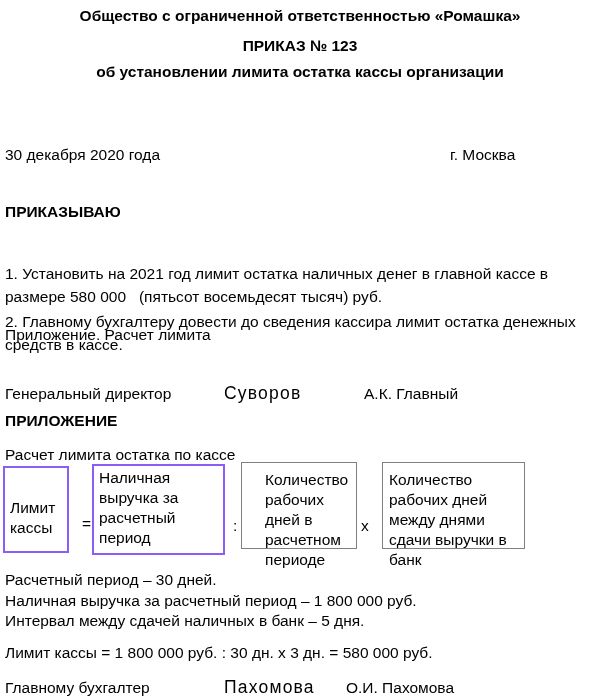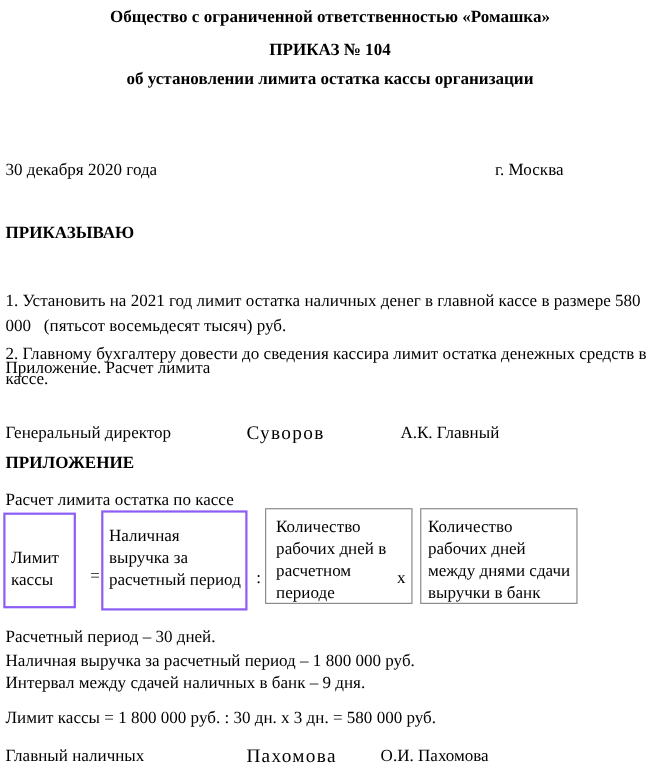--- a/index.html
+++ b/index.html
@@ -6,21 +6,21 @@
     margin: 0;
     padding: 0;
     background: #ffffff;
   }
   .page {
     position: relative;
     width: 600px;
     height: 697px;
     background: #ffffff;
     color: #000000;
-    font-family: Liberation Serif, serif;
+    font-family: Liberation Sans, sans-serif;
     font-size: 15.5px;
     overflow: hidden;
   }
   .abs { position: absolute; }
   .center-head {
     left: 0;
     width: 100%;
     text-align: center;
     font-weight: bold;
   }
@@ -58,23 +58,23 @@
     left: 3px; top: 4px; width: 66px; height: 87px;
     justify-content: flex-end;
     padding: 0 2px 13px 5px;
   }
   .box2 {
     left: 92px; top: 2px; width: 133px; height: 91px;
     justify-content: center;
     padding: 0 2px 4px 5px;
   }
   .box3 {
-    left: 241px; top: 0; width: 134px; height: 87px;
+    left: 241px; top: 0; width: 116px; height: 87px;
     justify-content: flex-start;
-    padding: 7px 2px 0 9px;
+    padding: 7px 2px 0 23px;
   }
   .box4 {
     left: 382px; top: 0; width: 143px; height: 87px;
     justify-content: flex-start;
     padding: 7px 2px 0 6px;
   }
   .fop { position: absolute; }
   .op1 { left: 82px;  top: 53px; }
   .op2 { left: 233px; top: 55px; }
   .op3 { left: 361px; top: 55px; }
@@ -85,21 +85,21 @@
     line-height: 20.5px;
   }
 </style>
 </head>
 <body>
 
 <div class="page">
 
   <div class="abs center-head" style="top:7px">Общество с ограниченной ответственностью «Ромашка»</div>
 
-  <div class="abs center-head" style="top:37px">ПРИКАЗ № 104</div>
+  <div class="abs center-head" style="top:37px">ПРИКАЗ № 123</div>
 
   <div class="abs center-head" style="top:63px">об установлении лимита остатка кассы организации</div>
 
   <div class="abs" style="top:146px; left:0; width:100%">
     <span class="abs" style="left:5px; top:0">30 декабря 2020 года</span>
     <span class="abs" style="left:450px; top:0">г. Москва</span>
   </div>
 
   <div class="abs bold plain-line" style="top:203px">ПРИКАЗЫВАЮ</div>
 
@@ -133,24 +133,24 @@
     </div>
     <span class="fop op3">х</span>
     <div class="fbox fbox-gray box4">
       <span class="fbox-text">Количество рабочих дней между днями сдачи выручки в банк</span>
     </div>
   </div>
 
   <div class="abs params-block">
     <div>Расчетный период – 30 дней.</div>
     <div>Наличная выручка за расчетный период – 1 800 000 руб.</div>
-    <div>Интервал между сдачей наличных в банк – 9 дня.</div>
+    <div>Интервал между сдачей наличных в банк – 5 дня.</div>
   </div>
 
   <div class="abs plain-line" style="top:644px">Лимит кассы = 1 800 000 руб. : 30 дн. х 3 дн. = 580 000 руб.</div>
 
   <div class="abs" style="top:677px; left:0; width:100%">
-    <span class="abs sig-title" style="top:2px">Главный наличных</span>
+    <span class="abs sig-title" style="top:2px">Главному бухгалтер</span>
     <span class="abs sig-script" style="left:224px; top:0">Пахомова</span>
     <span class="abs" style="left:346px; top:2px">О.И. Пахомова</span>
   </div>
 
 </div>
 
 </body></html>

